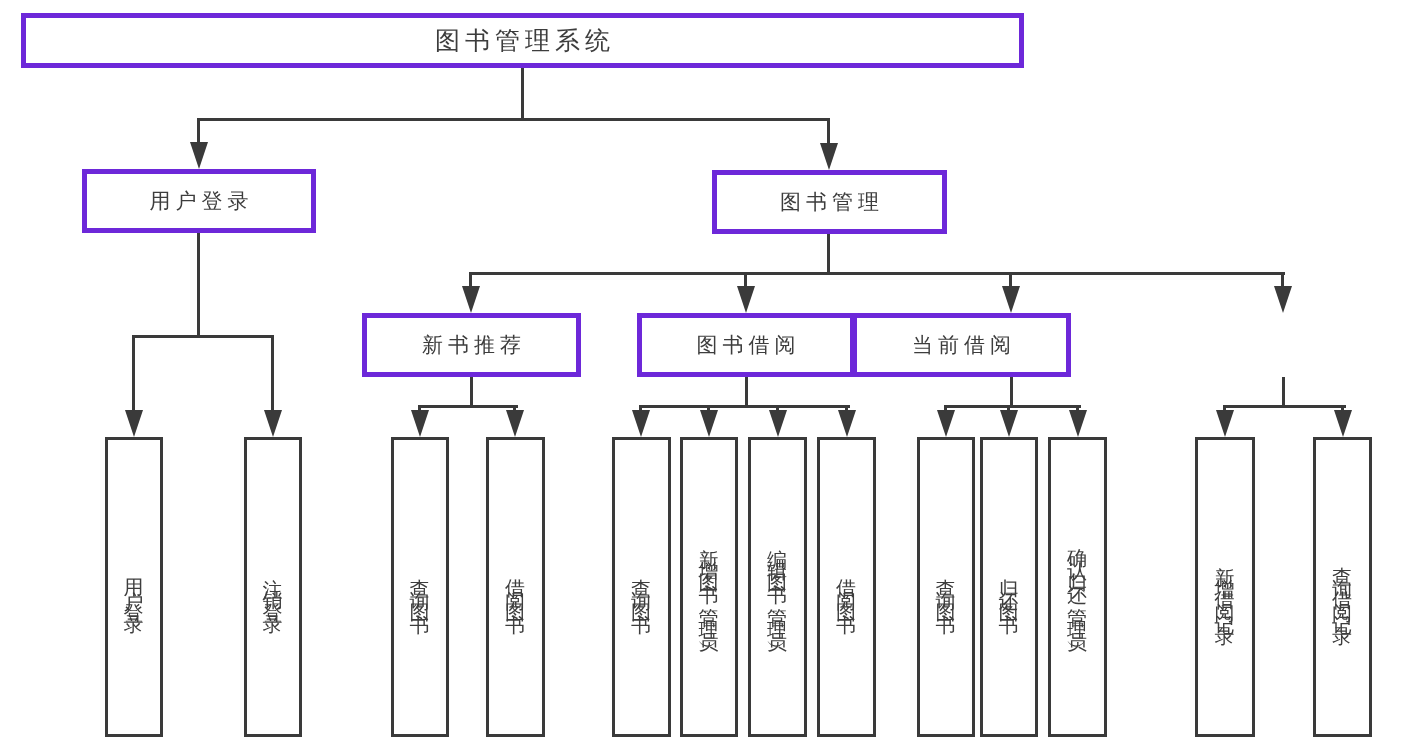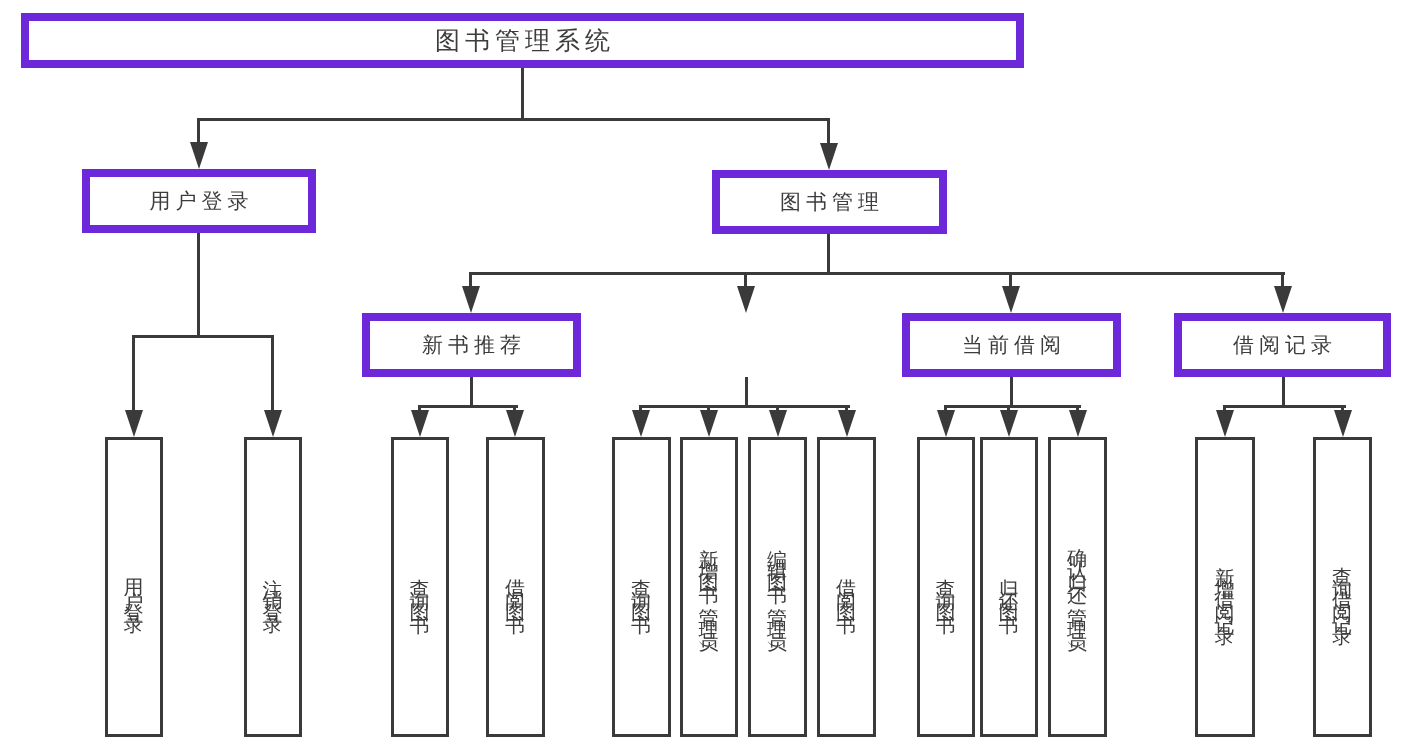--- a/index.html
+++ b/index.html
@@ -1,18 +1,18 @@
 <!DOCTYPE html>
 <html><head>
 <meta charset="utf-8">
 <style>
   html,body{margin:0;padding:0;background:#ffffff;}
   #canvas{position:relative;width:1405px;height:747px;background:#ffffff;overflow:hidden;
           font-family:"DejaVu Sans","Liberation Sans",sans-serif;color:#3d3d3d;}
-  .hbox{position:absolute;box-sizing:border-box;border:8px solid #6d28d9;background:#ffffff;
+  .hbox{position:absolute;box-sizing:border-box;border:5px solid #6d28d9;background:#ffffff;
         display:flex;align-items:center;justify-content:center;z-index:2;}
   .hbox span{letter-spacing:5px;text-indent:5px;white-space:nowrap;}
   .root-label{font-size:25px;letter-spacing:3px;}
   .l2-label,.l3-label{font-size:21px;}
   .vbox{position:absolute;box-sizing:border-box;border:3px solid #3a3a3a;background:#ffffff;
         display:flex;align-items:center;justify-content:center;top:437px;height:300px;z-index:2;}
   .vtext{writing-mode:vertical-rl;text-orientation:mixed;font-size:20px;letter-spacing:12px;line-height:1;}
   .line{position:absolute;background:#3a3a3a;z-index:1;}
   .arrow{position:absolute;width:0;height:0;border-left:9px solid transparent;
          border-right:9px solid transparent;border-top:27px solid #3a3a3a;z-index:1;}
@@ -31,25 +31,25 @@
   <div class="hbox" style="left:82px;top:169px;width:234px;height:64px;">
     <span class="l2-label">用户登录</span>
   </div>
   <div class="hbox" style="left:362px;top:313px;width:219px;height:64px;">
     <span class="l3-label">新书推荐</span>
   </div>
 
   <div class="hbox" style="left:712px;top:170px;width:235px;height:64px;">
     <span class="l2-label">图书管理</span>
   </div>
-  <div class="hbox" style="left:902px;top:313px;width:219px;height:64px;">
+  <div class="hbox" style="left:637px;top:313px;width:218px;height:64px;">
+    <span class="l3-label">图书借阅</span>
+  </div>
+  <div class="hbox" style="left:852px;top:313px;width:219px;height:64px;">
     <span class="l3-label">当前借阅</span>
-  </div>
-  <div class="hbox" style="left:1174px;top:313px;width:217px;height:64px;">
-    <span class="l3-label">借阅记录</span>
   </div>
 
   <div class="vbox" style="left:105px;width:58px;">
     <span class="vtext">用户登录</span>
   </div>
   <div class="vbox" style="left:244px;width:58px;">
     <span class="vtext">注销登录</span>
   </div>
   <div class="vbox" style="left:391px;width:58px;">
     <span class="vtext">查询图书</span>

